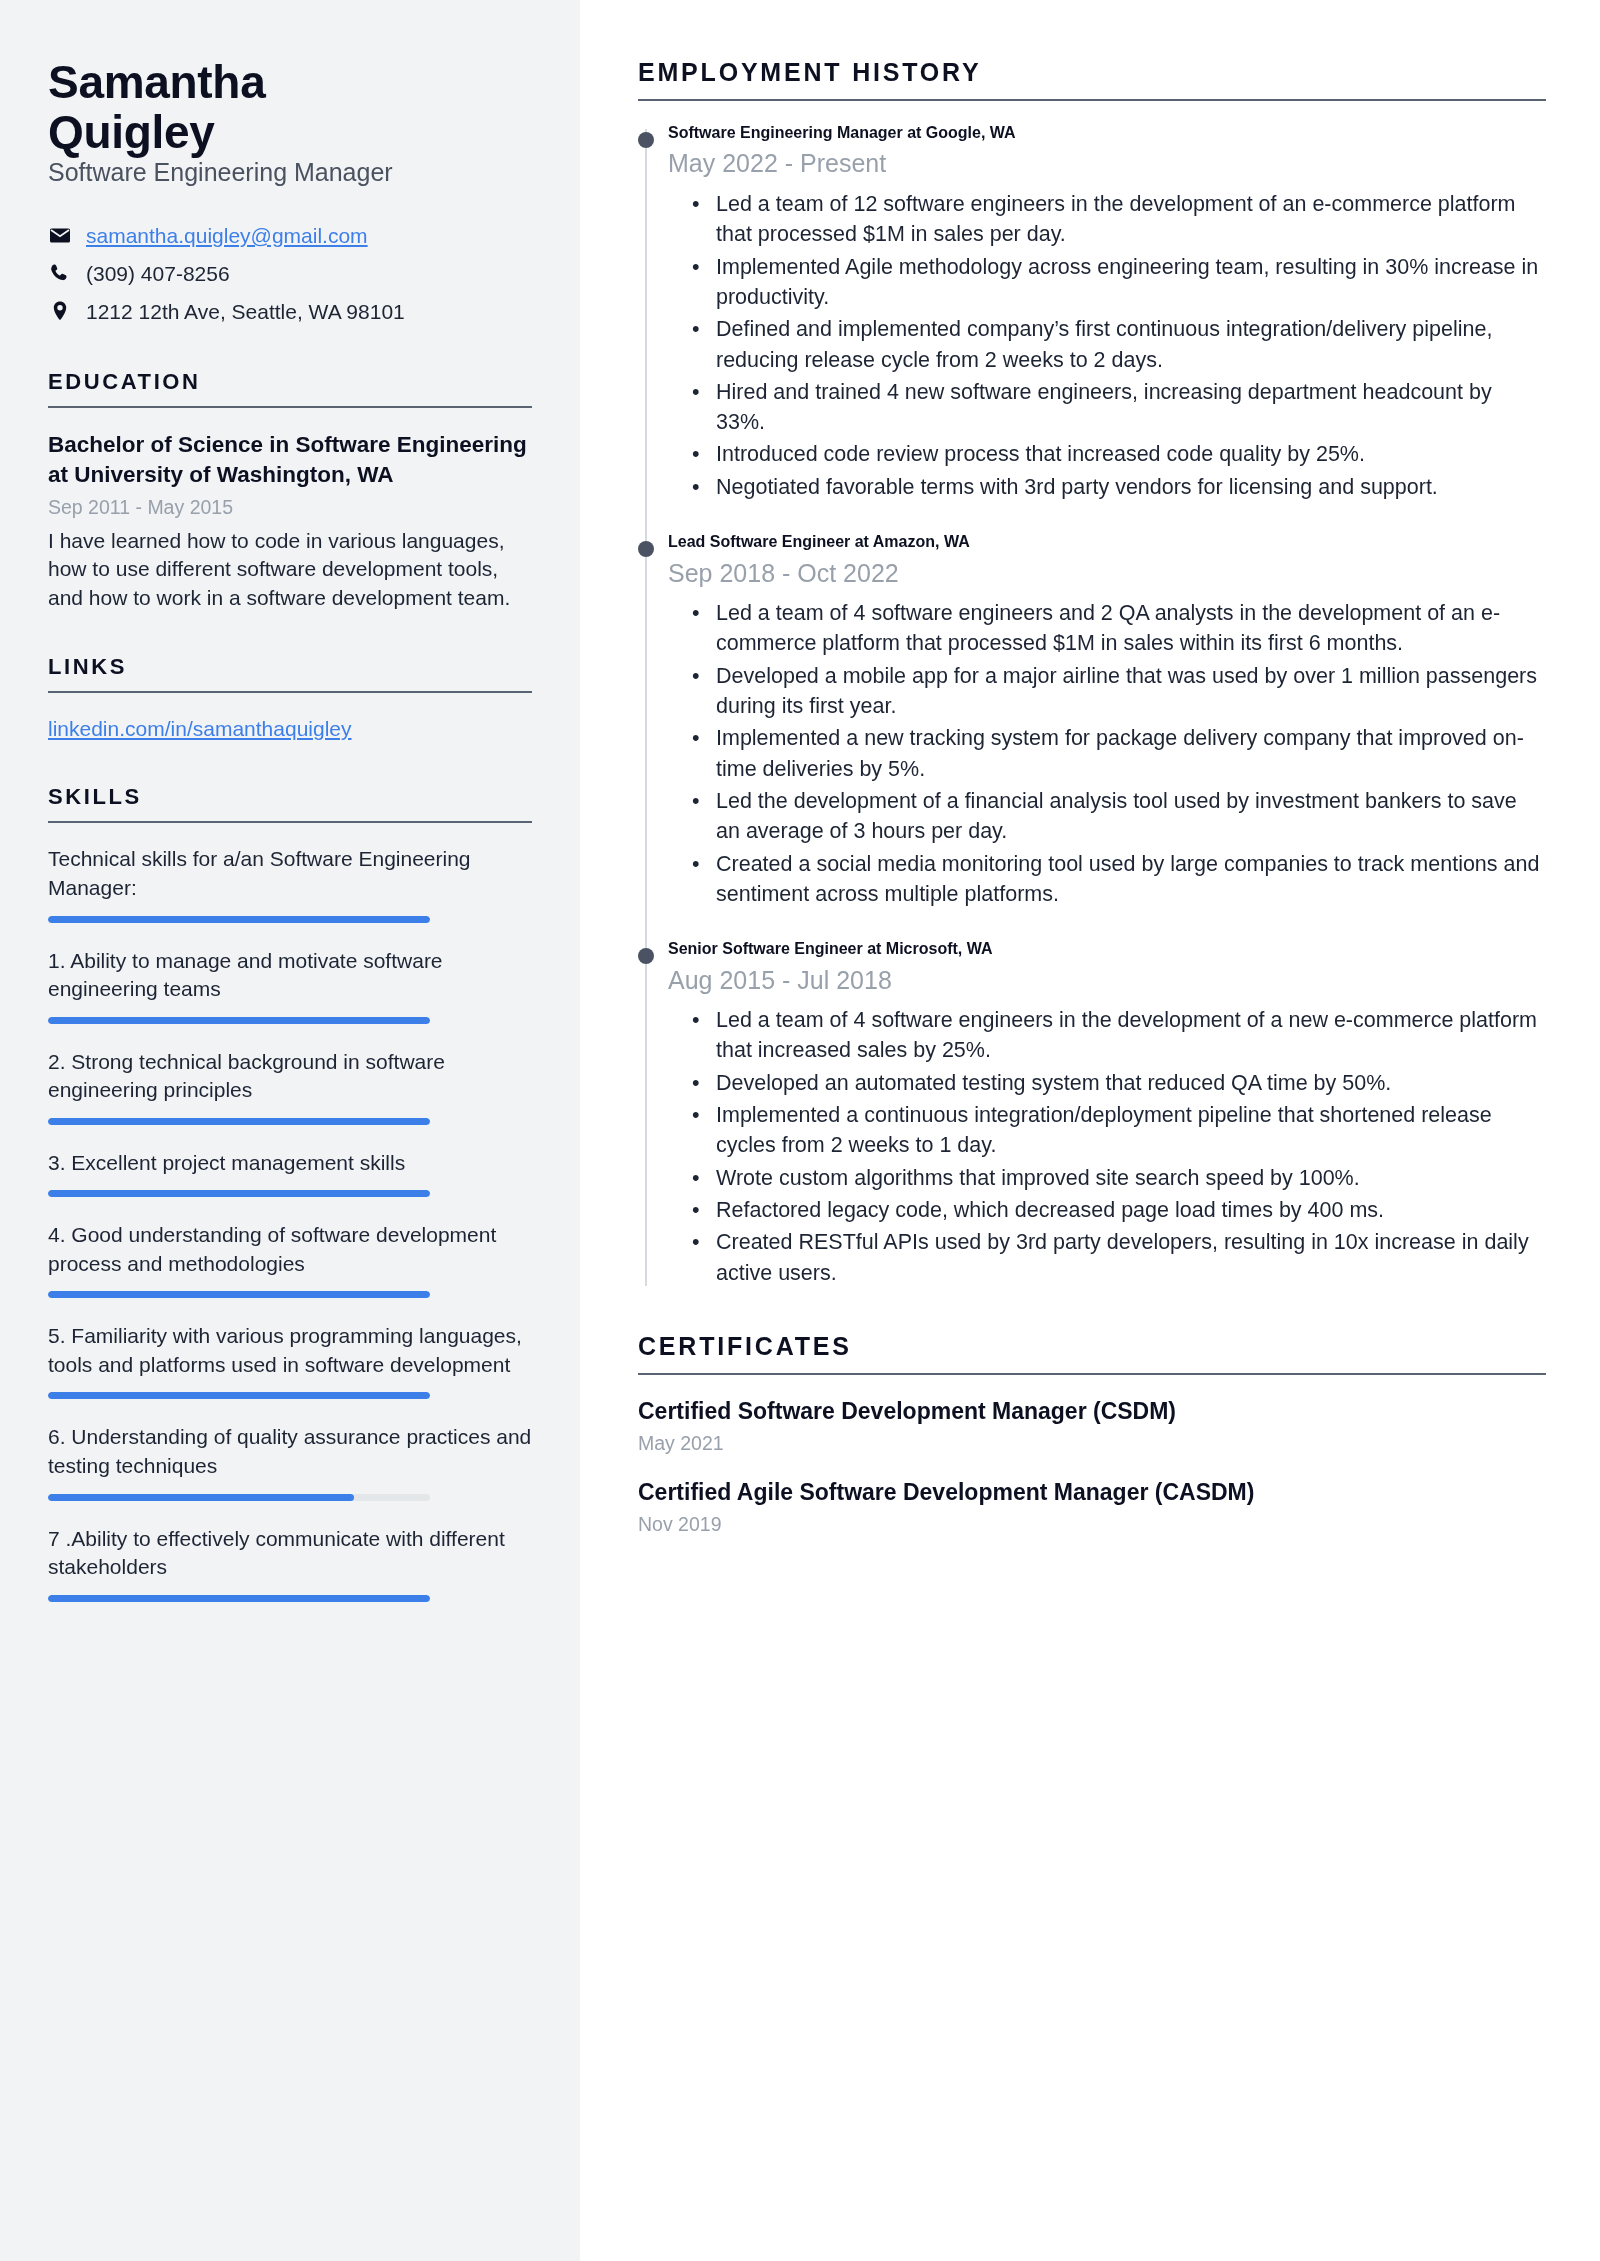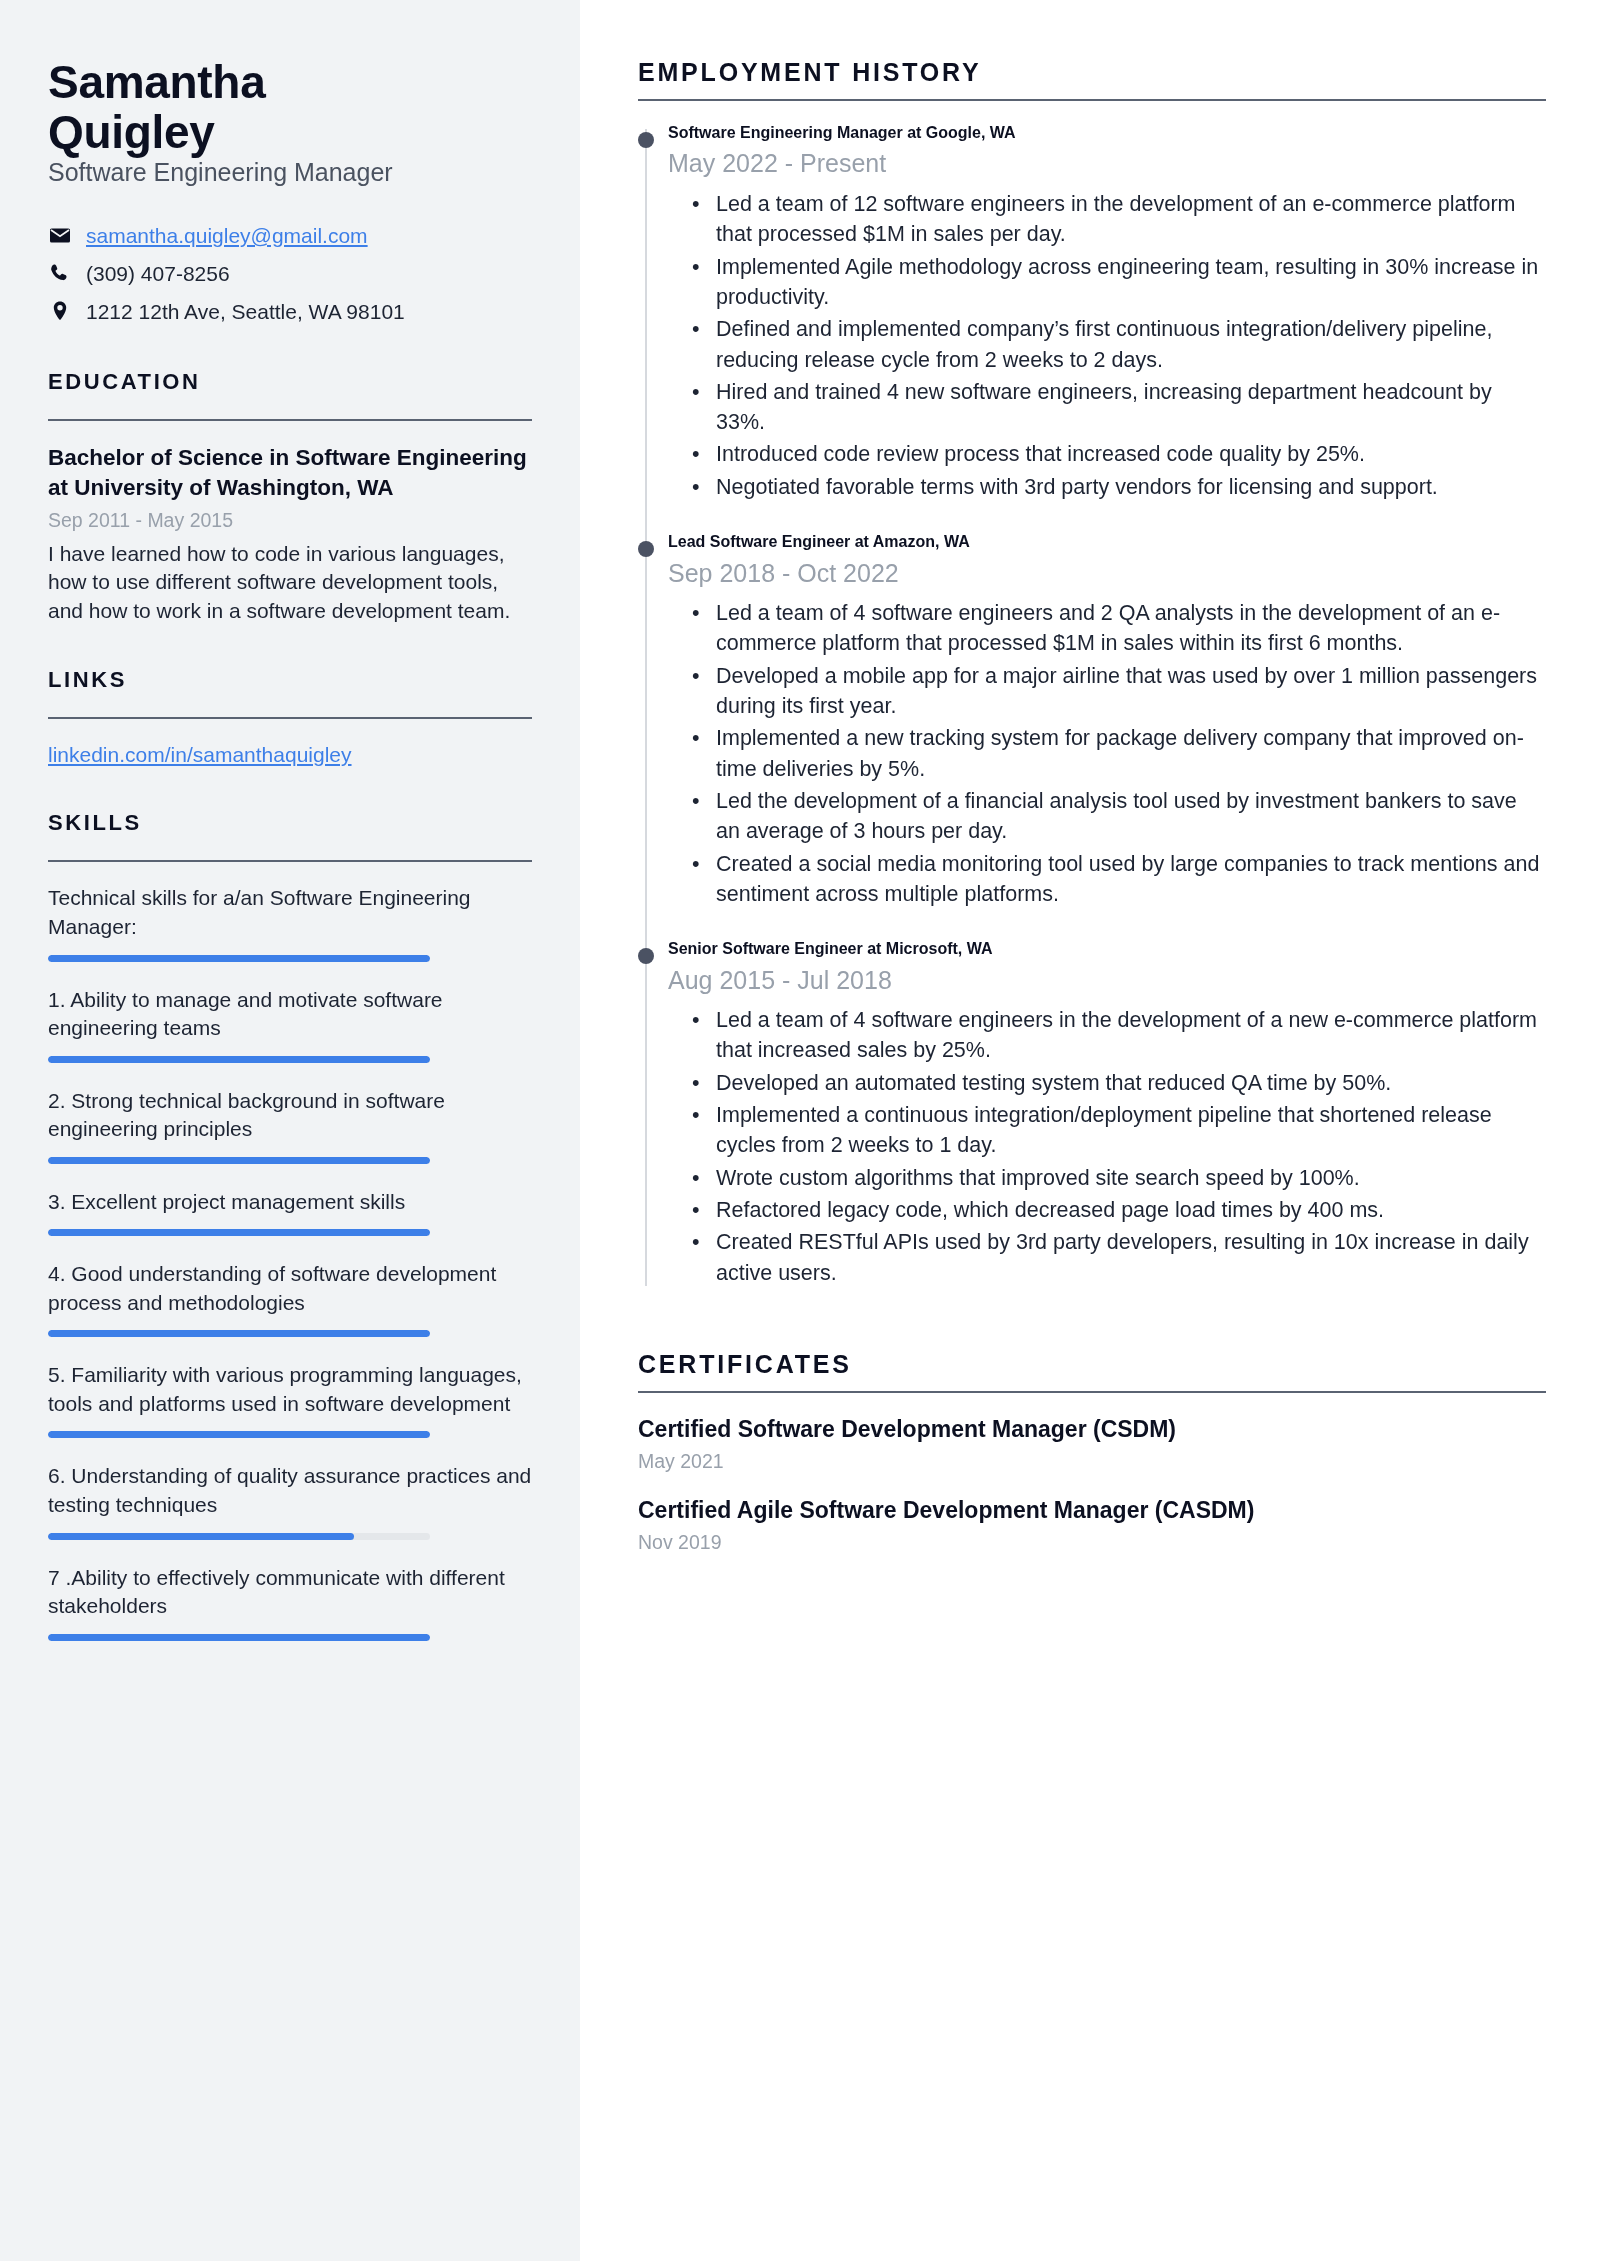--- a/index.html
+++ b/index.html
@@ -72,21 +72,21 @@
     color: #3d7fe8;
   }
 
   .side-sec { margin-top: 42px; }
 
   .side-head {
     font-size: 22px;
     font-weight: bold;
     letter-spacing: 2.6px;
     color: #0c1021;
-    padding-bottom: 24px;
+    padding-bottom: 11px;
     text-transform: uppercase;
   }
   .side-rule {
     height: 2px;
     background: #5a6372;
     width: 100%;
     margin-bottom: 22px;
   }
 
   .edu-title {
@@ -218,21 +218,21 @@
   }
   .job-bullets li::before {
     content: "•";
     position: absolute;
     left: -24px;
     top: 0;
     color: #1d2433;
     font-size: 21.5px;
   }
 
-  .cert-block { margin-top: 54px; }
+  .cert-block { margin-top: 36px; }
   .cert-list { margin-top: 22px; }
   .cert-item + .cert-item { margin-top: 22px; }
   .cert-name {
     font-size: 23px;
     font-weight: bold;
     color: #0c1021;
     line-height: 1.3;
   }
   .cert-date {
     margin-top: 4px;

